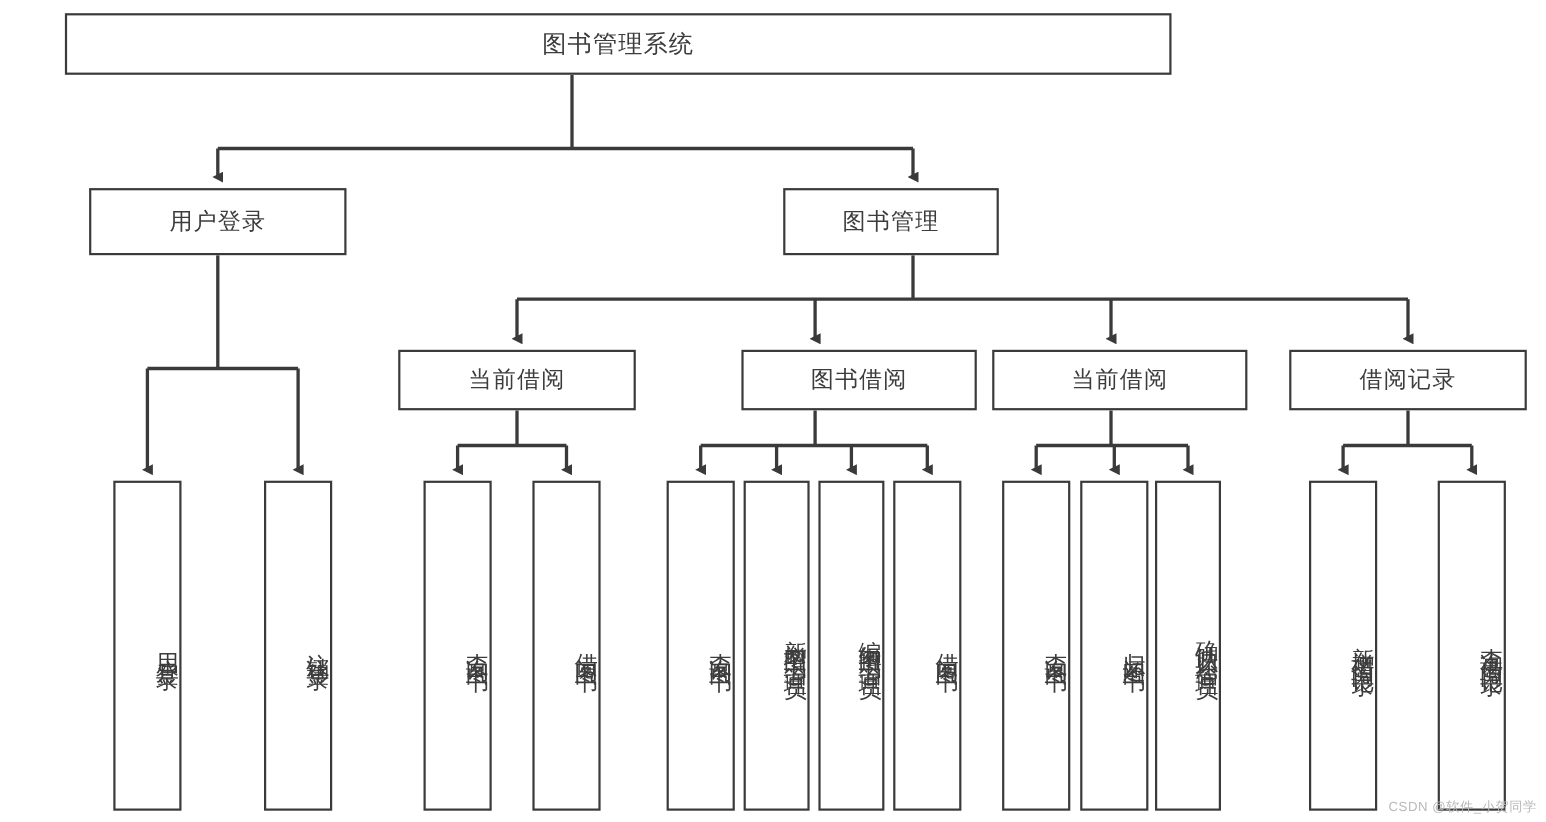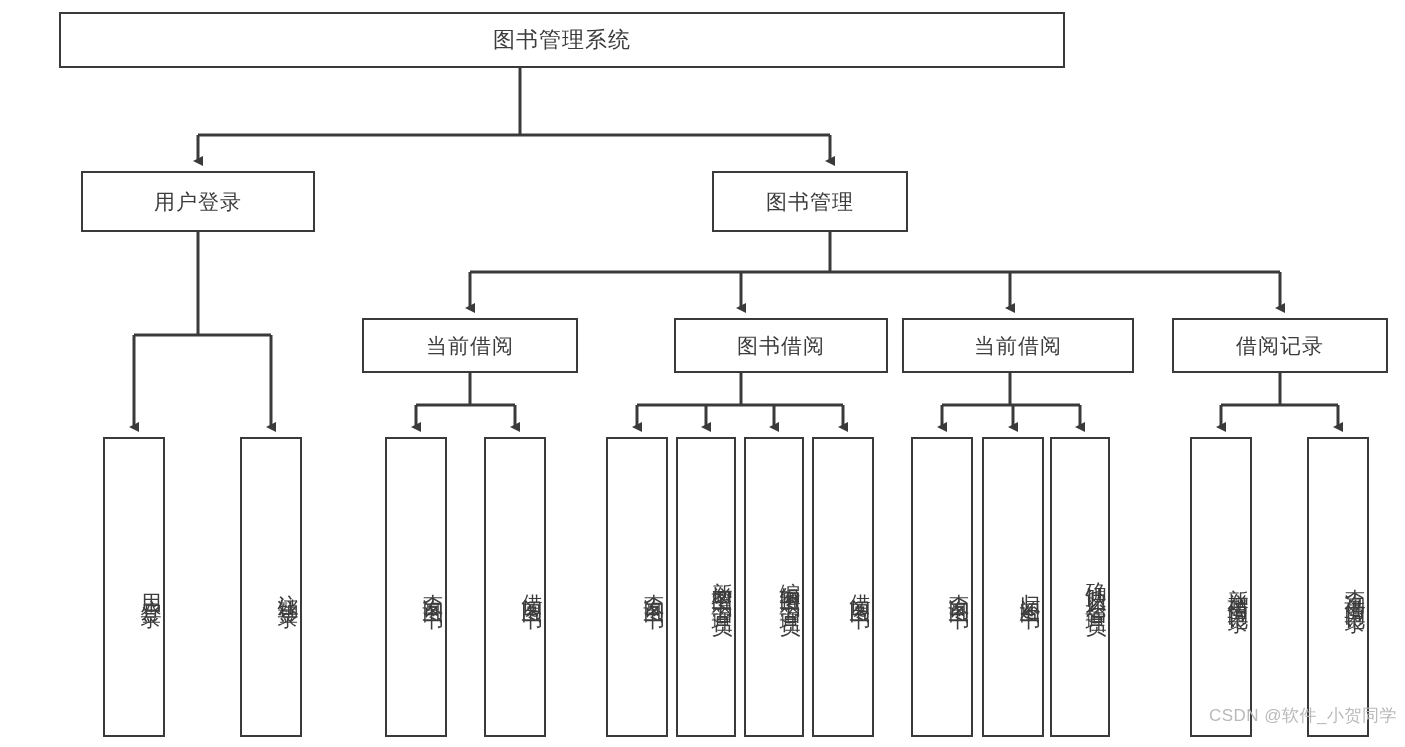--- a/index.html
+++ b/index.html
@@ -56,22 +56,22 @@
     padding-bottom: 6px;
     align-items: flex-start;
     justify-content: center;
   }
   .node.vert.tall {
     align-items: flex-start;
   }
   .watermark {
     position: absolute;
     right: 8px;
-    bottom: 20px;
-    font-size: 17px;
+    bottom: 5px;
+    font-size: 12px;
     color: #b9b9b9;
     letter-spacing: 0.5px;
     z-index: 5;
     white-space: nowrap;
   }
 </style>
 </head>
 <body>
 
 <div id="canvas">

